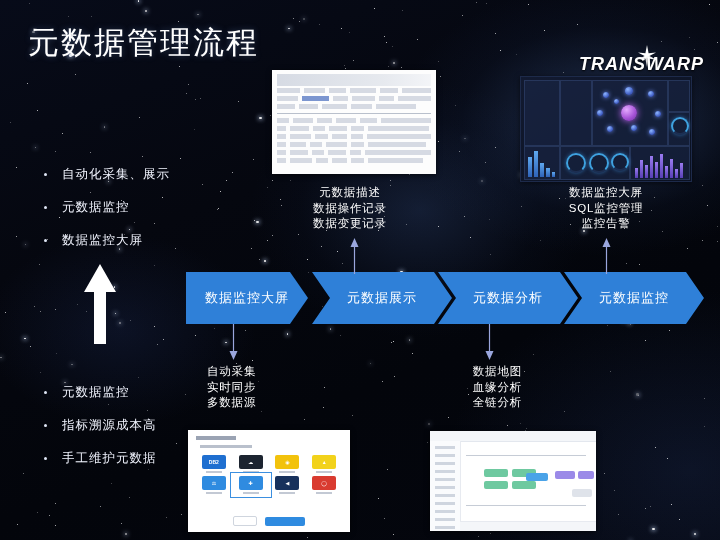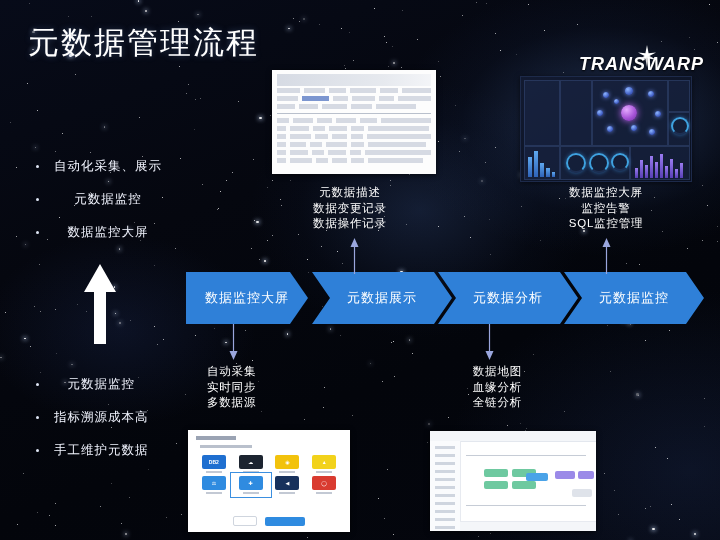--- a/index.html
+++ b/index.html
@@ -74,23 +74,22 @@
     left: 82px;
     top: -7px;
     width: 22px;
     height: 22px;
   }
 
   
   .bullet-list {
     position: absolute;
     list-style: none;
-    margin: 8px;
+    margin: 16px;
     padding: 0;
-    text-align: center;
   }
   .bullet-list li {
     position: relative;
     padding-left: 22px;
     font-size: 12.5px;
     line-height: 1.05;
     margin-bottom: 20px;
     letter-spacing: 1px;
     color: #f2f5ff;
     white-space: nowrap;
@@ -716,28 +715,28 @@
     <path d="M5.5 36 L9.5 27 L1.5 27 Z" fill="#9aa6dd"></path>
   </svg>
 
   <svg class="connector" style="left:484px; top:324px; height:36px;" viewBox="0 0 11 36">
     <line x1="5.5" y1="0" x2="5.5" y2="29" stroke="#9aa6dd" stroke-width="1.2"></line>
     <path d="M5.5 36 L9.5 27 L1.5 27 Z" fill="#9aa6dd"></path>
   </svg>
 
   <div class="annot" style="left:285px; top:185px; width:130px;">
     <div>元数据描述</div>
+    <div>数据操作记录</div>
     <div>数据变更记录</div>
-    <div>数据操作记录</div>
   </div>
 
   <div class="annot" style="left:541px; top:185px; width:130px;">
     <div>数据监控大屏</div>
+    <div>SQL监控管理</div>
     <div>监控告警</div>
-    <div>SQL监控管理</div>
   </div>
 
   <div class="annot right-align" style="left:432px; top:364px; width:90px;">
     <div>数据地图</div>
     <div>血缘分析</div>
     <div>全链分析</div>
   </div>
 
   <div class="annot left-align" style="left:207px; top:364px; width:90px;">
     <div>自动采集</div>

